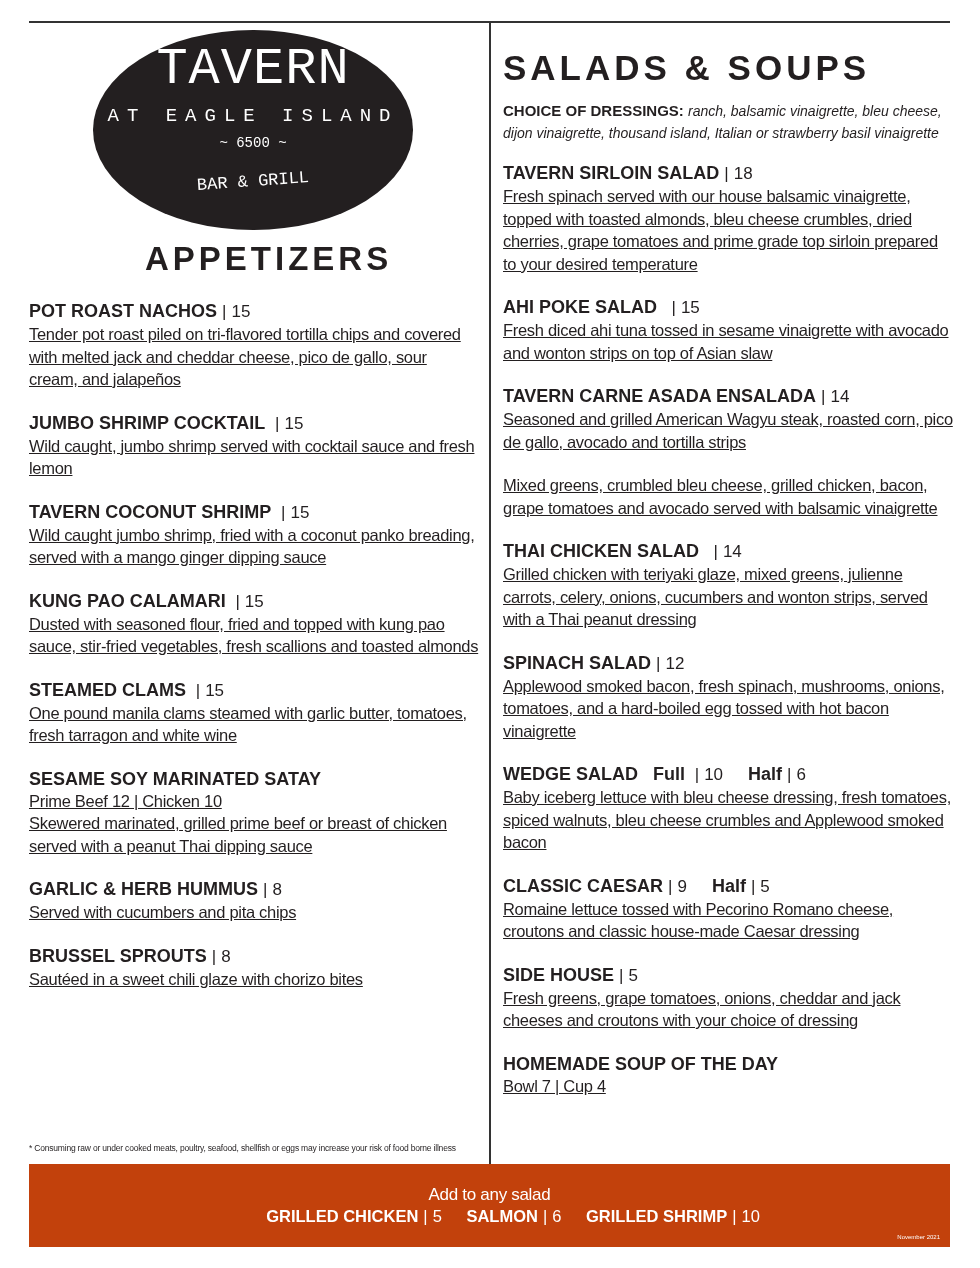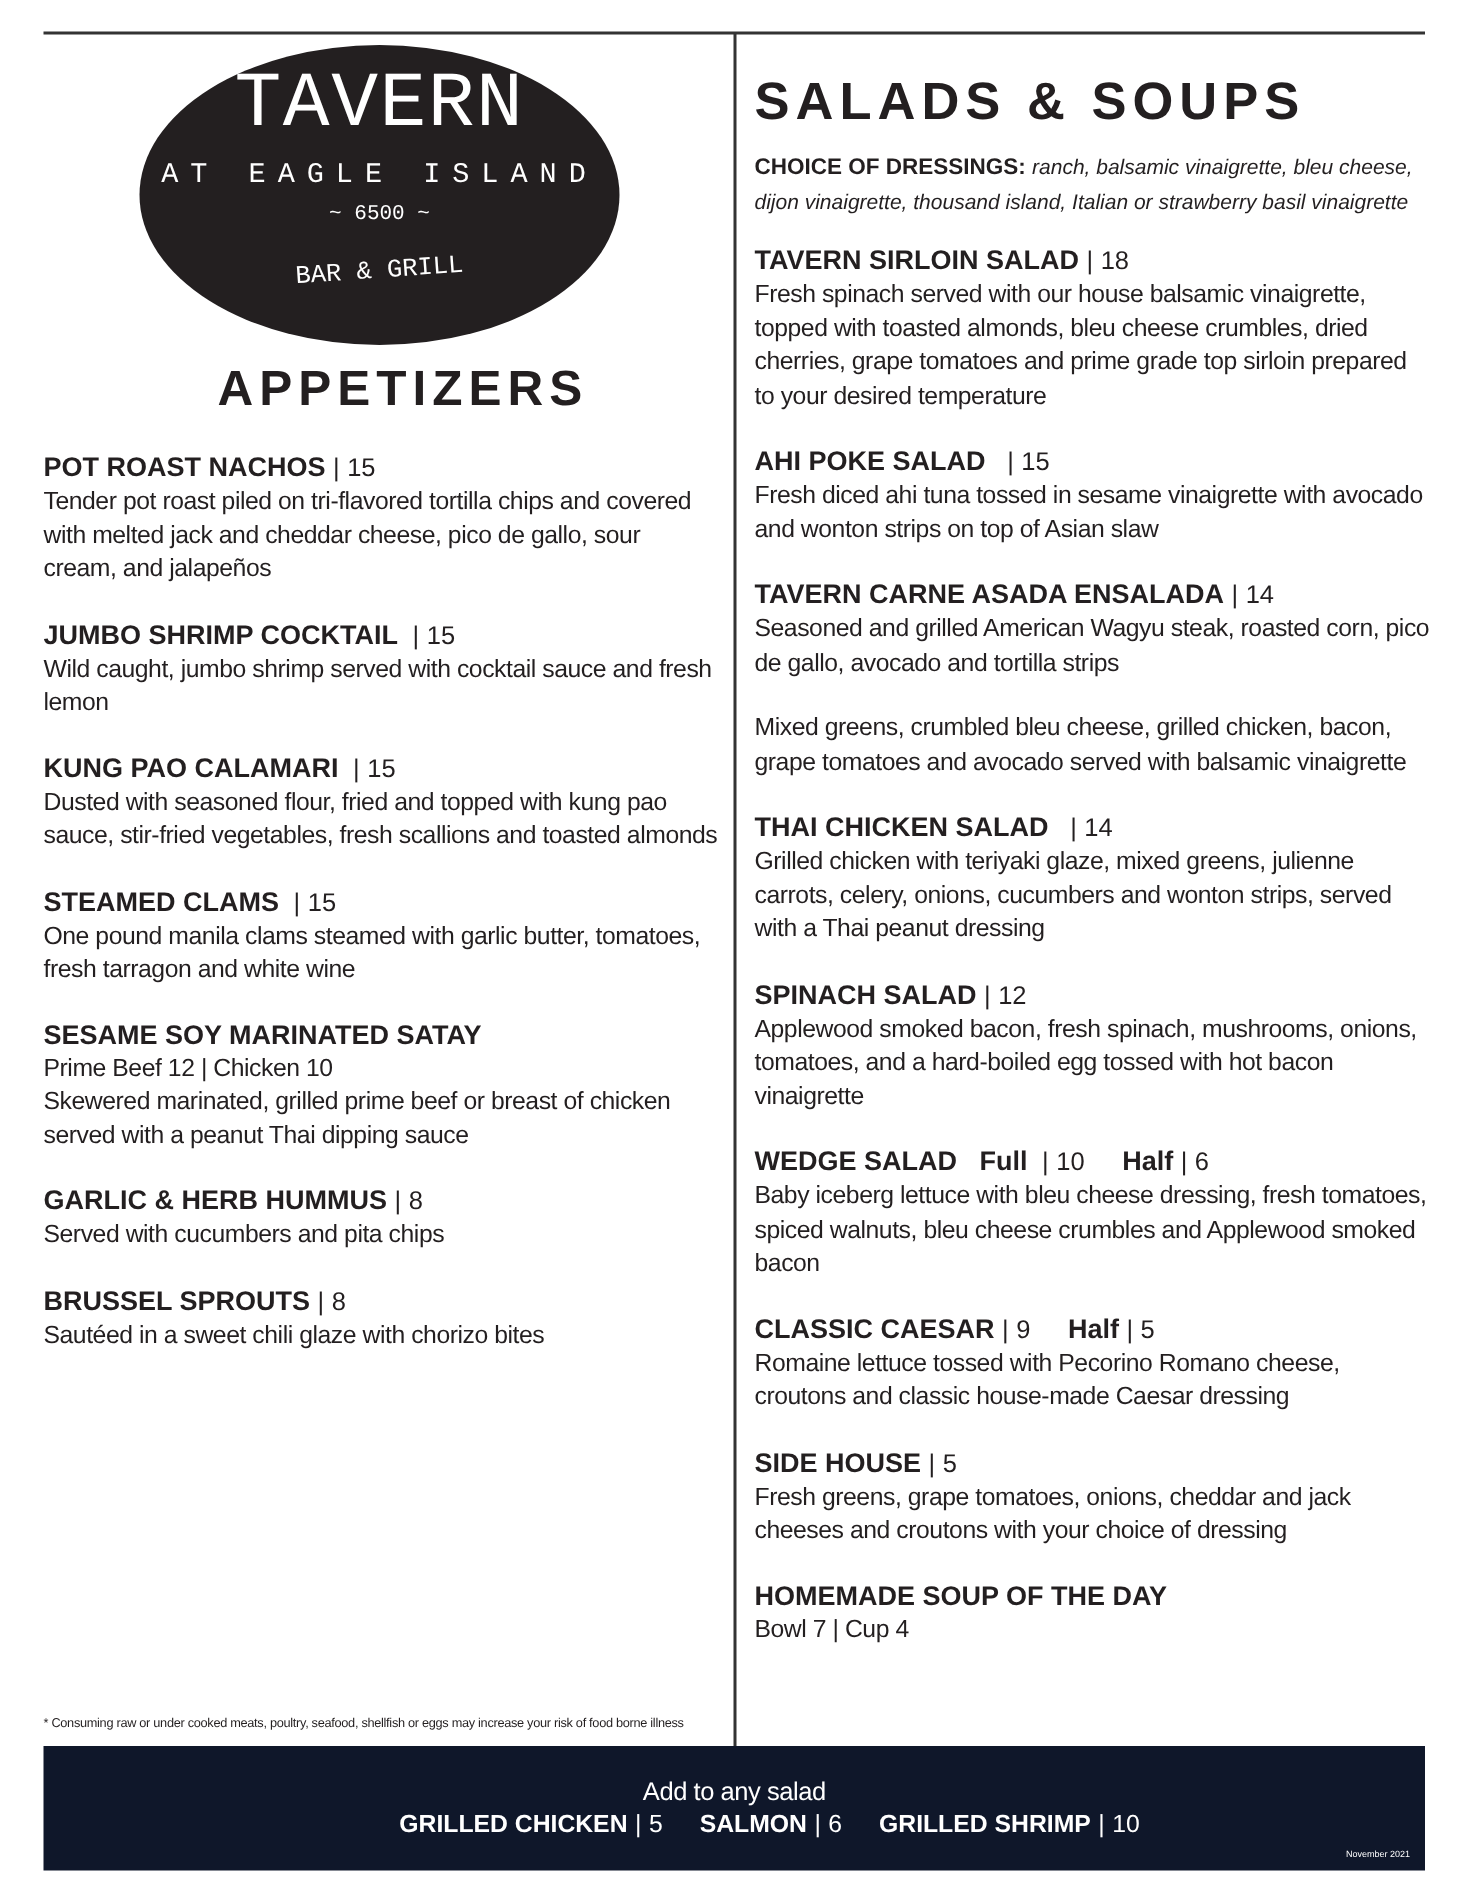--- a/index.html
+++ b/index.html
@@ -21,25 +21,25 @@
   .dressings .lbl { font-weight:bold; font-size:15px; }
   .dressings .txt { font-style:italic; font-size:14px; }
 
   .col { position:absolute; }
   .col-left { left:29px; top:300px; width:450px; }
   .col-right { left:503px; top:162px; width:450px; }
   .item { margin-bottom:21px; }
   .item-name { font-weight:bold; font-size:18px; line-height:22px; }
   .price { font-weight:normal; font-size:17px; }
   .sep { margin:0 5px; font-weight:normal; }
-  .item-desc, .item-sub { font-size:16.5px; line-height:22.5px; letter-spacing:-0.3px; }
+  .item-desc, .item-sub { font-size:16.5px; line-height:22.5px; letter-spacing:-0.3px;text-decoration:underline; }
 
   .disclaimer { position:absolute; left:29px; top:1143px; font-size:8.5px; color:#231f20; letter-spacing:-0.2px; }
 
-  .footer { position:absolute; left:29px; top:1164px; width:921px; height:83px; background:#0f172a; color:#fff; text-align:center; }
+  .footer { position:absolute; left:29px; top:1164px; width:921px; height:83px; background:#c2410c; color:#fff; text-align:center; }
   .footer-title { margin-top:21px; font-size:17px; letter-spacing:-0.3px; }
   .footer-items { margin-top:2px; font-size:16.5px;padding-left:47px; }
   .footer-items .fi { margin:0 10px; }
   .footer-items .fname { font-weight:bold; }
   .footer-date { position:absolute; right:10px; bottom:7px; font-size:6px; }
 </style>
 </head>
 <body>
 
 <div class="top-rule"></div>
@@ -61,20 +61,24 @@
 </div>
 
 <div class="col col-left">
   <div class="item">
     <div class="item-name"><span>POT ROAST NACHOS</span><span class="price"><span class="sep">|</span><span>15</span></span></div>
     <div class="item-desc">Tender pot roast piled on tri-flavored tortilla chips and covered with melted jack and cheddar cheese, pico de gallo, sour cream, and jalapeños</div>
   </div>
   <div class="item">
     <div class="item-name"><span>JUMBO SHRIMP COCKTAIL</span><span class="price"><span class="sep">&nbsp;|</span><span>15</span></span></div>
     <div class="item-desc">Wild caught, jumbo shrimp served with cocktail sauce and fresh lemon</div>
+  </div>
+  <div class="item">
+    <div class="item-name"><span>TAVERN COCONUT SHRIMP</span><span class="price"><span class="sep">&nbsp;|</span><span>15</span></span></div>
+    <div class="item-desc">Wild caught jumbo shrimp, fried with a coconut panko breading, served with a mango ginger dipping sauce</div>
   </div>
   <div class="item">
     <div class="item-name"><span>KUNG PAO CALAMARI</span><span class="price"><span class="sep">&nbsp;|</span><span>15</span></span></div>
     <div class="item-desc">Dusted with seasoned flour, fried and topped with kung pao sauce, stir-fried vegetables, fresh scallions and toasted almonds</div>
   </div>
   <div class="item">
     <div class="item-name"><span>STEAMED CLAMS</span><span class="price"><span class="sep">&nbsp;|</span><span>15</span></span></div>
     <div class="item-desc">One pound manila clams steamed with garlic butter, tomatoes, fresh tarragon and white wine</div>
   </div>
   <div class="item">

